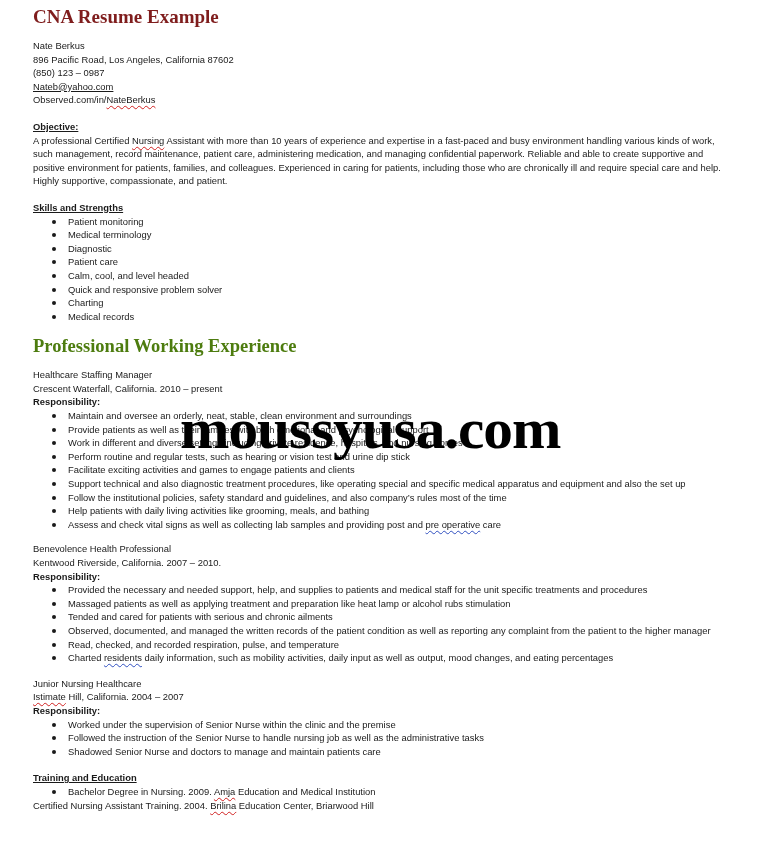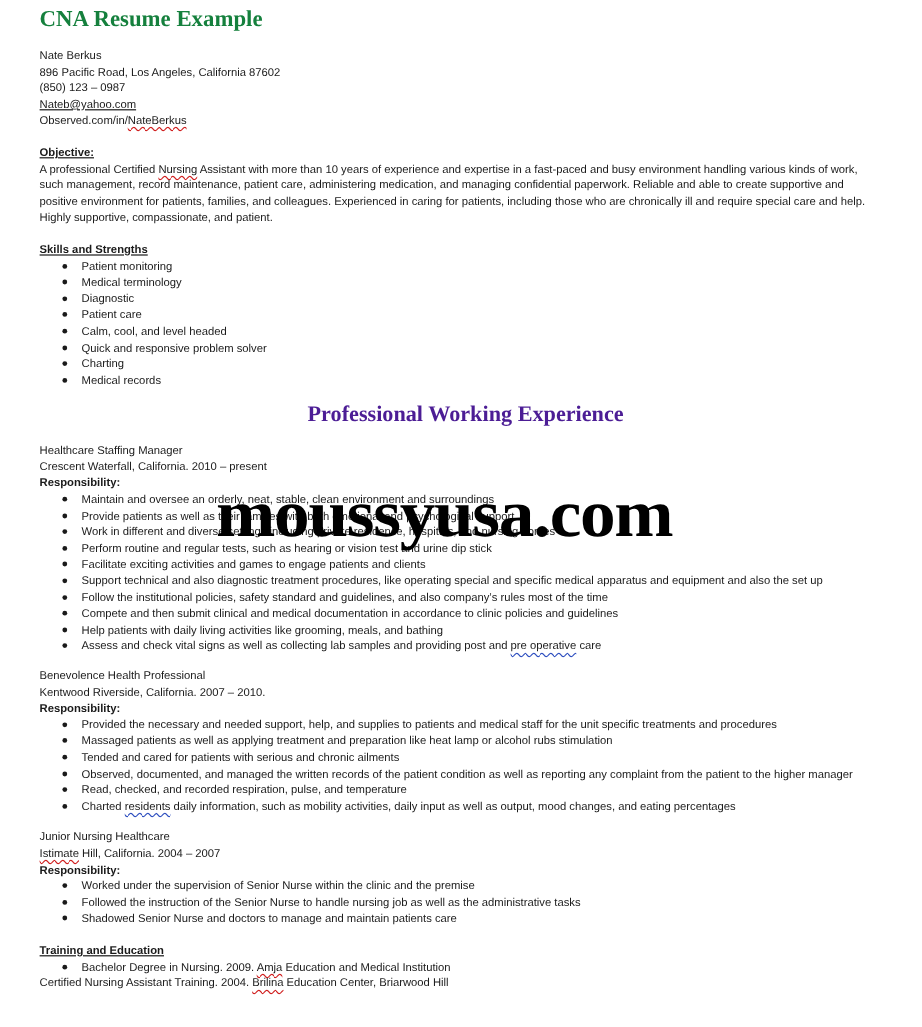--- a/index.html
+++ b/index.html
@@ -22,21 +22,21 @@
       left: 33px;
       top: 0;
       width: 710px;
     }
     .title {
       font-family: "Liberation Serif", serif;
       font-weight: bold;
       font-size: 19px;
       line-height: 22px;
       margin: 6px 0 0 0;
-      color: #15803d;
+      color: #7f1d1d;
     }
     .contact {
       margin-top: 11px;
     }
     .contact div { height: 13.6px; }
     .email { text-decoration: underline; }
     .spell {
       text-decoration: underline wavy #d02020;
       text-decoration-thickness: 1px;
       text-underline-offset: 2px;
@@ -71,22 +71,21 @@
       height: 4px;
       border-radius: 50%;
       background: #1a1a1a;
     }
     .big-head {
       font-family: "Liberation Serif", serif;
       font-weight: bold;
       font-size: 18.5px;
       line-height: 22px;
       margin-top: 12px;
-      color: #4c1d95;
-      text-align: center;
+      color: #4d7c0f;
     }
     .job { margin-top: 11px; }
     .job-title { }
     .job-place { }
     .resp { font-weight: bold; }
     .edu-line { }
     .watermark {
       position: absolute;
       left: 180px;
       top: 401px;
@@ -138,21 +137,20 @@
     <div class="job-place">Crescent Waterfall, California. 2010 – present</div>
     <div class="resp">Responsibility:</div>
     <ul class="bullets">
       <li>Maintain and oversee an orderly, neat, stable, clean environment and surroundings</li>
       <li>Provide patients as well as their families with both emotional and psychological support</li>
       <li>Work in different and diverse settings including private residence, hospitals, and nursing homes</li>
       <li>Perform routine and regular tests, such as hearing or vision test and urine dip stick</li>
       <li>Facilitate exciting activities and games to engage patients and clients</li>
       <li>Support technical and also diagnostic treatment procedures, like operating special and specific medical apparatus and equipment and also the set up</li>
       <li>Follow the institutional policies, safety standard and guidelines, and also company’s rules most of the time</li>
-      <li>Compete and then submit clinical and medical documentation in accordance to clinic policies and guidelines</li>
       <li>Help patients with daily living activities like grooming, meals, and bathing</li>
       <li><span>Assess and check vital signs as well as collecting lab samples and providing post and </span><span class="grammar">pre operative</span><span> care</span></li>
     </ul>
   </div>
 
   <div class="job" style="">
     <div class="job-title">Benevolence Health Professional</div>
     <div class="job-place">Kentwood Riverside, California. 2007 – 2010.</div>
     <div class="resp">Responsibility:</div>
     <ul class="bullets">

